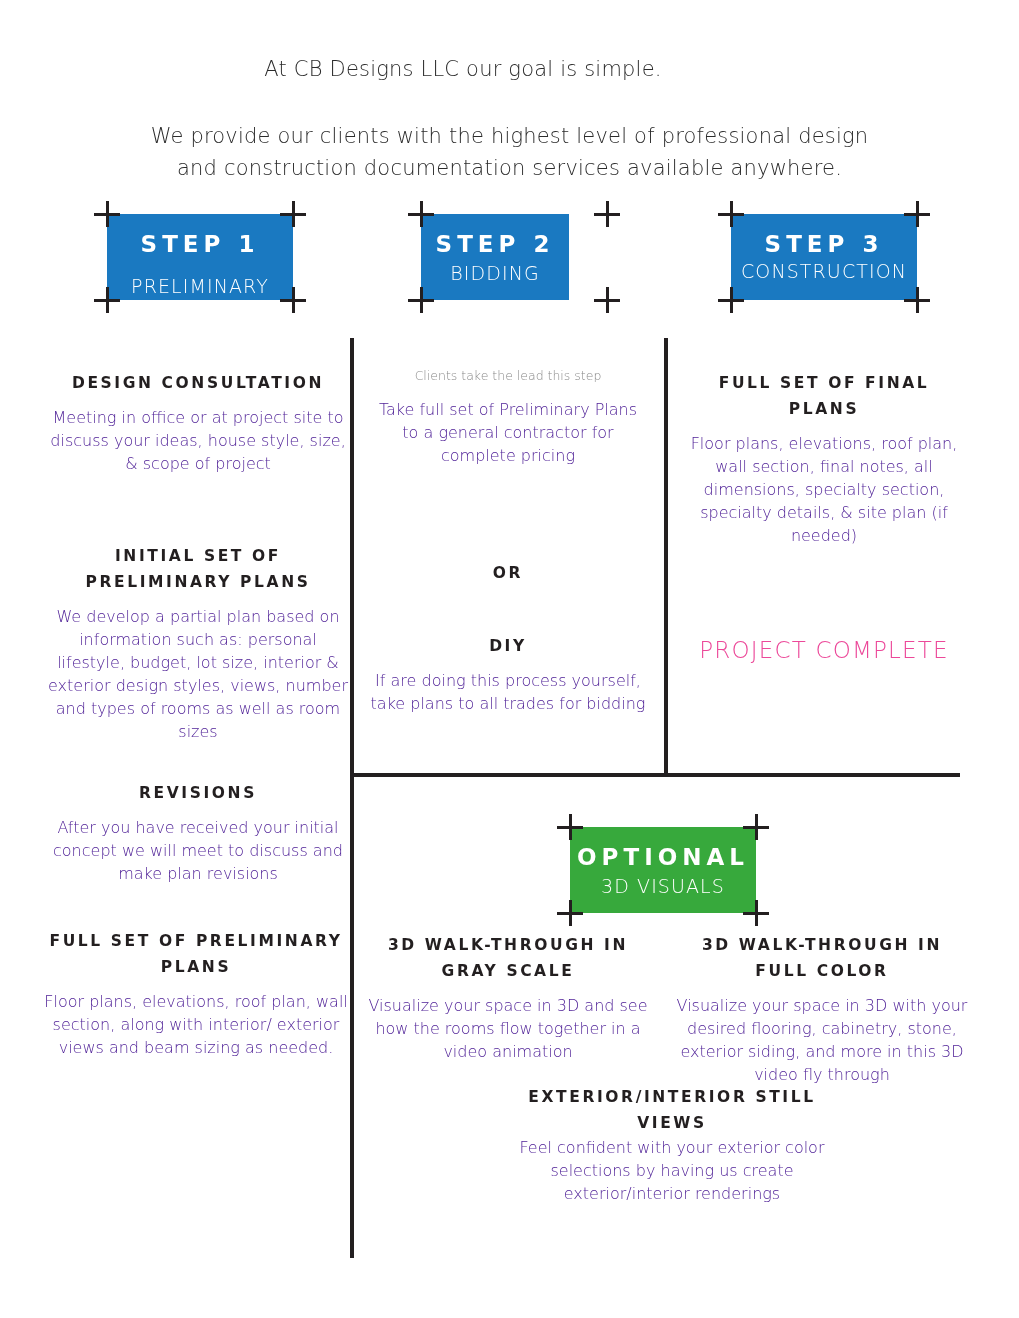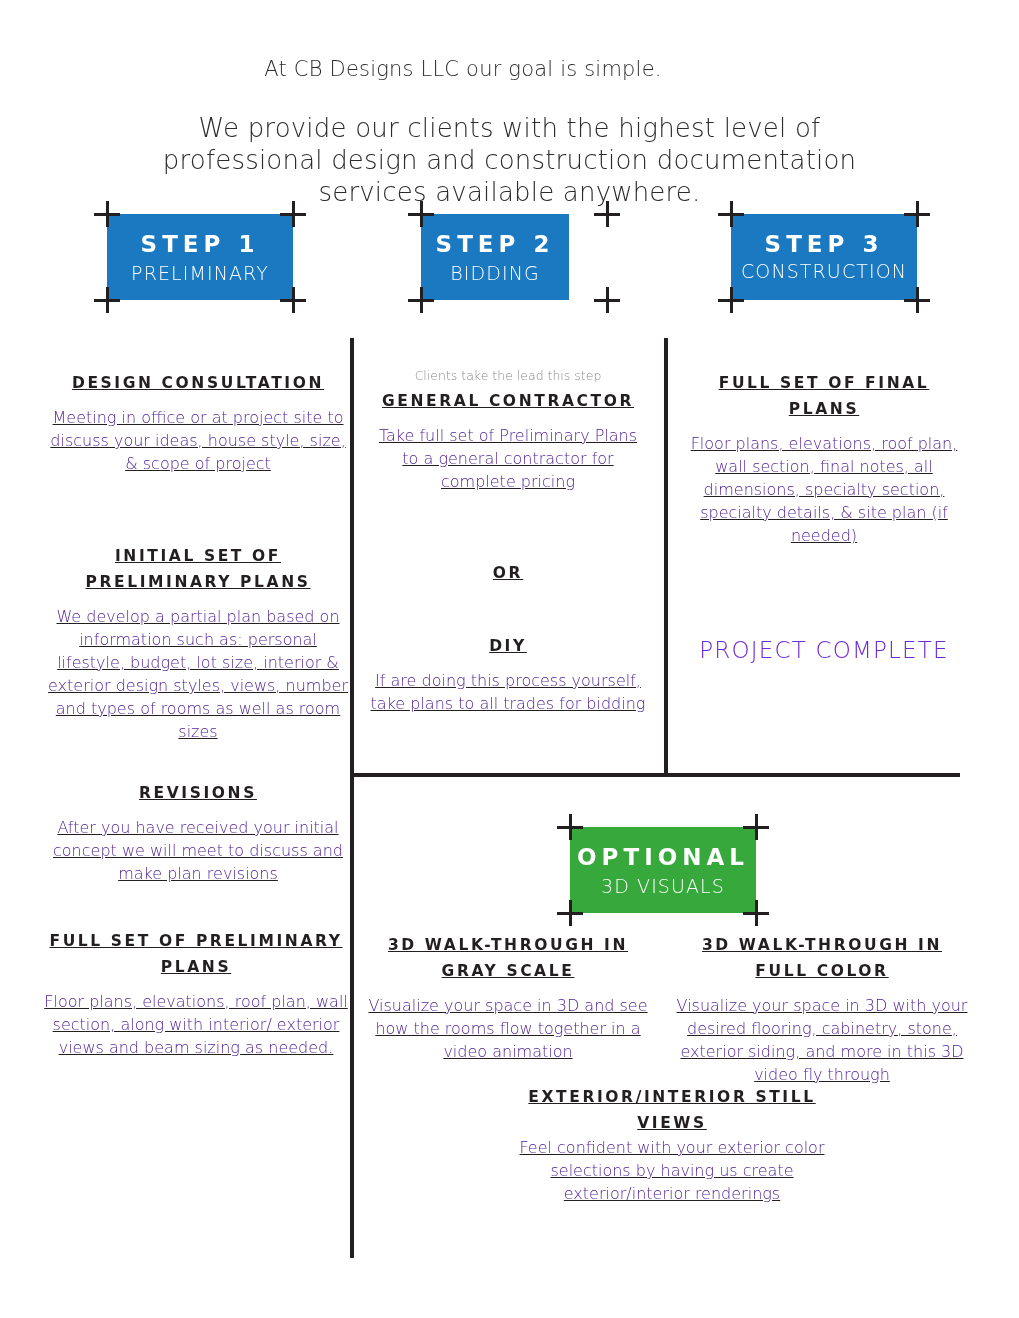--- a/index.html
+++ b/index.html
@@ -20,21 +20,21 @@
   .intro {
     position: absolute;
     left: 0;
     width: 926px;
     text-align: center;
     font-family: "DejaVu Sans", sans-serif;
     font-weight: 300;
     color: #2b2b2b;
   }
   .intro-line1 { top: 57px; font-size: 21px; letter-spacing: .2px; }
-  .intro-line2 { top: 112px; font-size: 26px; line-height: 32px; letter-spacing: .2px; }
+  .intro-line2 { top: 120px; font-size: 21px; line-height: 32px; letter-spacing: .2px; }
 
   .heading {
     font-family: "DejaVu Sans", sans-serif;
     font-weight: bold;
     font-size: 15.5px;
     letter-spacing: 2.6px;
     text-transform: uppercase;
     color: #231f20;
     text-align: center;
     line-height: 26px;
@@ -53,21 +53,21 @@
     font-size: 12.5px;
     color: #8a8a8a;
     text-align: center;
     line-height: 18px;
   }
   .complete-text {
     font-family: "DejaVu Sans", sans-serif;
     font-weight: 300;
     font-size: 23px;
     letter-spacing: 1.2px;
-    color: #6d28d9;
+    color: #ec4899;
     text-align: center;
   }
 
   
   .step-box {
     position: absolute;
     box-sizing: border-box;
     text-align: center;
     color: #ffffff;
   }
@@ -108,21 +108,21 @@
     position: absolute;
     width: 4px;
     background: #231f20;
   }
   .rule-h {
     position: absolute;
     height: 4px;
     background: #231f20;
   }
 
-  .block { position: absolute; text-decoration: underline; }
+  .block { position: absolute; }
 </style>
 </head>
 <body>
 
 <div class="intro intro-line1">At CB Designs LLC our goal is simple.</div>
 <div class="intro intro-line2" style="padding:0 150px; width:719px;">We provide our clients with the highest level of professional design and construction documentation services available anywhere.</div>
 
 <div class="step-box" style="left:107px; top:214px; width:186px; height:86px;">
   <div class="fill" style="background:#1a79c1;"></div>
   <div class="corner" style="left:0;top:0;">
@@ -135,21 +135,21 @@
     </div>
   <div class="corner" style="left:0;top:86px;">
       <div class="v"></div>
       <div class="h"></div>
     </div>
   <div class="corner" style="left:186px;top:86px;">
       <div class="v"></div>
       <div class="h"></div>
     </div>
   <div class="step-label" style="margin-top:17px;">STEP 1</div>
-  <div class="step-sub" style="margin-top:5px;">PRELIMINARY</div>
+  <div class="step-sub" style="margin-top:18px;">PRELIMINARY</div>
 </div>
 
 <div class="step-box" style="left:421px; top:214px; width:148px; height:86px;">
   <div class="fill" style="background:#1a79c1;"></div>
   <div class="corner" style="left:0;top:0;">
       <div class="v"></div>
       <div class="h"></div>
     </div>
   <div class="corner" style="left:186px;top:0;">
       <div class="v"></div>
@@ -209,21 +209,20 @@
 </div>
 
 <div class="block" style="left:40px; top:928px; width:312px;">
   <div class="heading">FULL SET OF PRELIMINARY PLANS</div>
   <div class="body-text" style="margin-top:10px;">Floor plans, elevations, roof plan, wall section, along with interior/ exterior views and beam sizing as needed.</div>
 </div>
 
 <div class="caption" style="position:absolute; left:366px; top:367px; width:284px;">Clients take the lead this step</div>
 
 <div class="block" style="left:370px; top:388px; width:276px;">
-  <div class="heading">GENERAL CONTRACTOR</div>
   <div class="body-text" style="margin-top:10px;">Take full set of Preliminary Plans to a general contractor for complete pricing</div>
 </div>
 
 <div class="block" style="left:370px; top:560px; width:276px;">
   <div class="heading">OR</div>
 </div>
 
 <div class="block" style="left:370px; top:633px; width:276px;">
   <div class="heading">DIY</div>
   <div class="body-text" style="margin-top:10px;">If are doing this process yourself, take plans to all trades for bidding</div>

